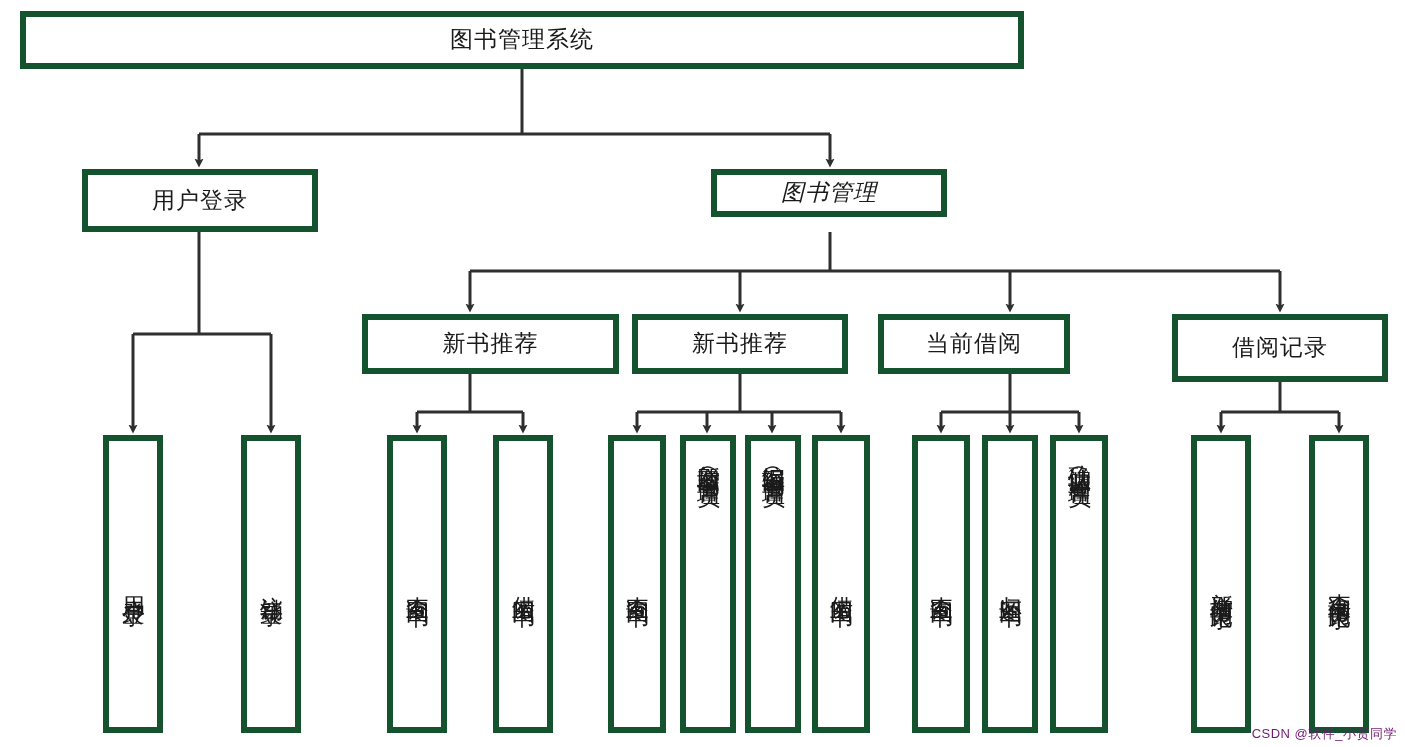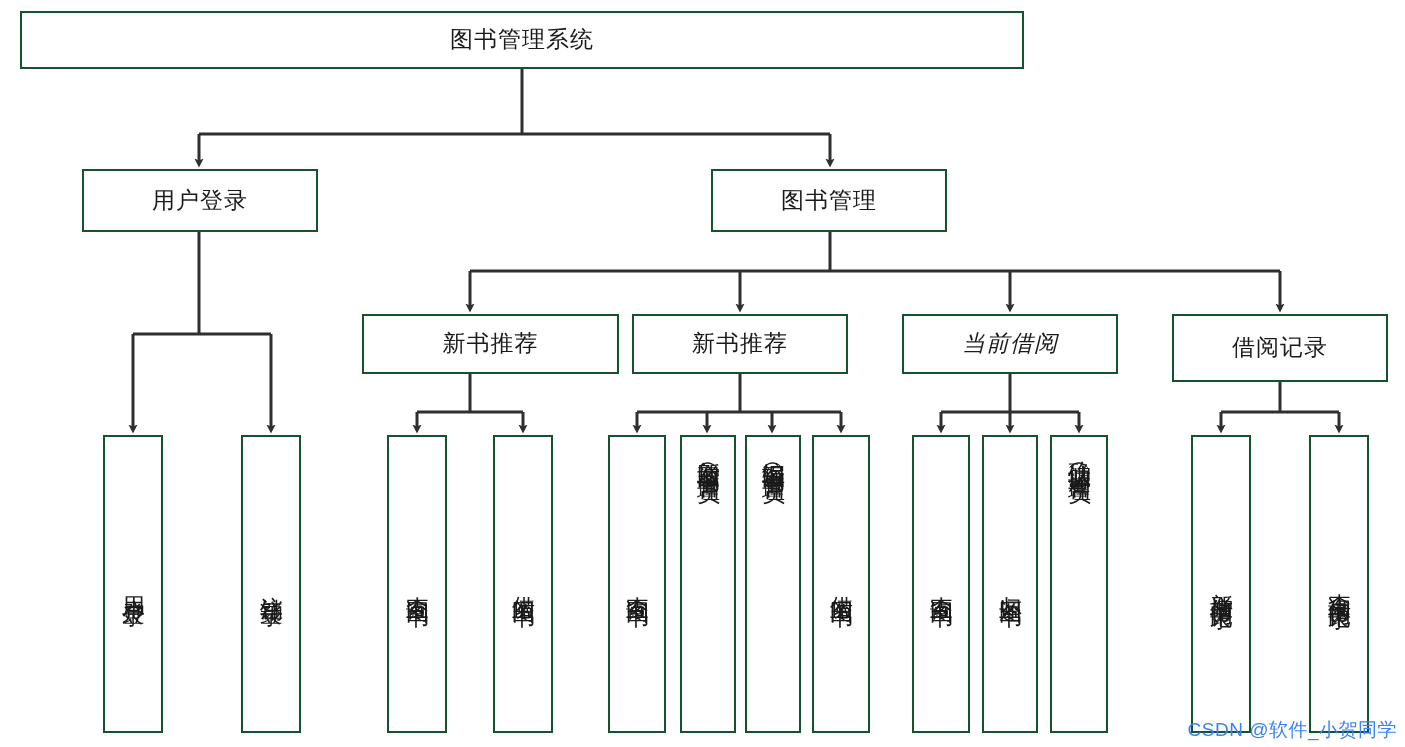--- a/index.html
+++ b/index.html
@@ -19,21 +19,21 @@
     position: absolute;
     left: 0;
     top: 0;
     width: 1405px;
     height: 747px;
     pointer-events: none;
   }
   .node {
     position: absolute;
     box-sizing: border-box;
-    border: 2px solid #14532d;
+    border: 6px solid #14532d;
     background: #ffffff;
     display: flex;
     align-items: center;
     justify-content: center;
     color: #1a1a1a;
   }
   .node.horiz {
     font-size: 23px;
     letter-spacing: 1px;
   }
@@ -51,22 +51,22 @@
   }
   .node-label {
     display: block;
     line-height: 1.12;
     white-space: nowrap;
   }
   .watermark {
     position: absolute;
     right: 8px;
     bottom: 4px;
-    font-size: 19px;
-    color: #3b82f6;
+    font-size: 13px;
+    color: #701a75;
     white-space: nowrap;
     letter-spacing: 0.5px;
     margin-left: 28px;
   }
 </style>
 </head>
 <body>
 
 <div id="canvas">
 
@@ -123,31 +123,31 @@
     </g>
   </svg>
 
   <div class="node horiz" style="left:20px;top:11px;width:1004px;height:58px;">
     <span class="node-label">图书管理系统</span>
   </div>
 
   <div class="node horiz" style="left:82px;top:169px;width:236px;height:63px;">
     <span class="node-label">用户登录</span>
   </div>
-  <div class="node horiz" style="left:711px;top:169px;width:236px;height:63px;">
+  <div class="node horiz" style="left:711px;top:169px;width:236px;height:48px;font-style:italic;">
     <span class="node-label">图书管理</span>
   </div>
 
   <div class="node horiz" style="left:362px;top:314px;width:257px;height:60px;">
     <span class="node-label">新书推荐</span>
   </div>
   <div class="node horiz" style="left:632px;top:314px;width:216px;height:60px;">
     <span class="node-label">新书推荐</span>
   </div>
-  <div class="node horiz" style="left:902px;top:314px;width:216px;height:60px;font-style:italic;">
+  <div class="node horiz" style="left:878px;top:314px;width:192px;height:60px;">
     <span class="node-label">当前借阅</span>
   </div>
   <div class="node horiz" style="left:1172px;top:314px;width:216px;height:68px;">
     <span class="node-label">借阅记录</span>
   </div>
 
   <div class="node vert" style="left:103px;top:435px;width:60px;height:298px;">
     <span class="node-label">用户登录</span>
   </div>
   <div class="node vert" style="left:241px;top:435px;width:60px;height:298px;">

